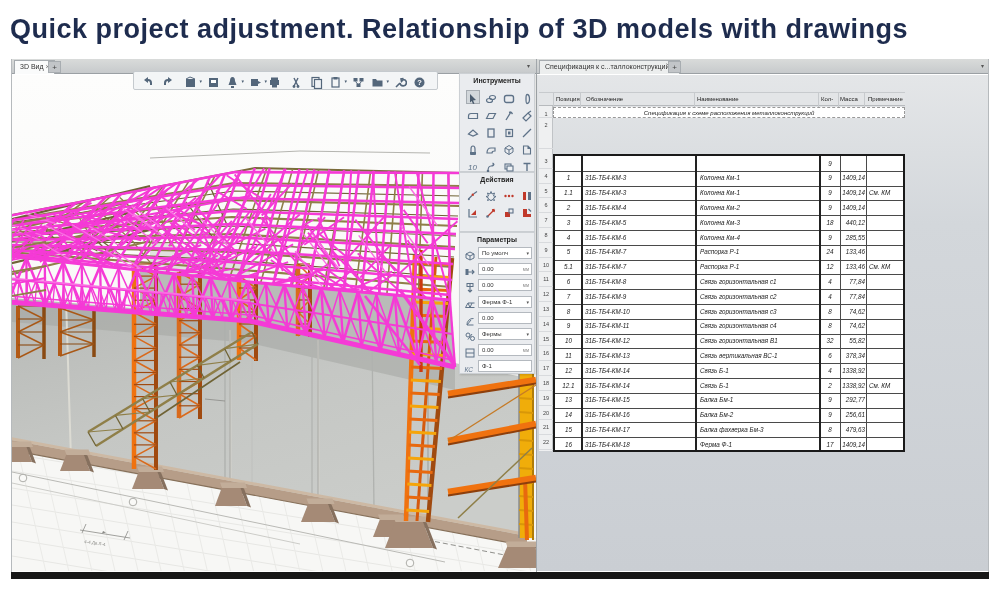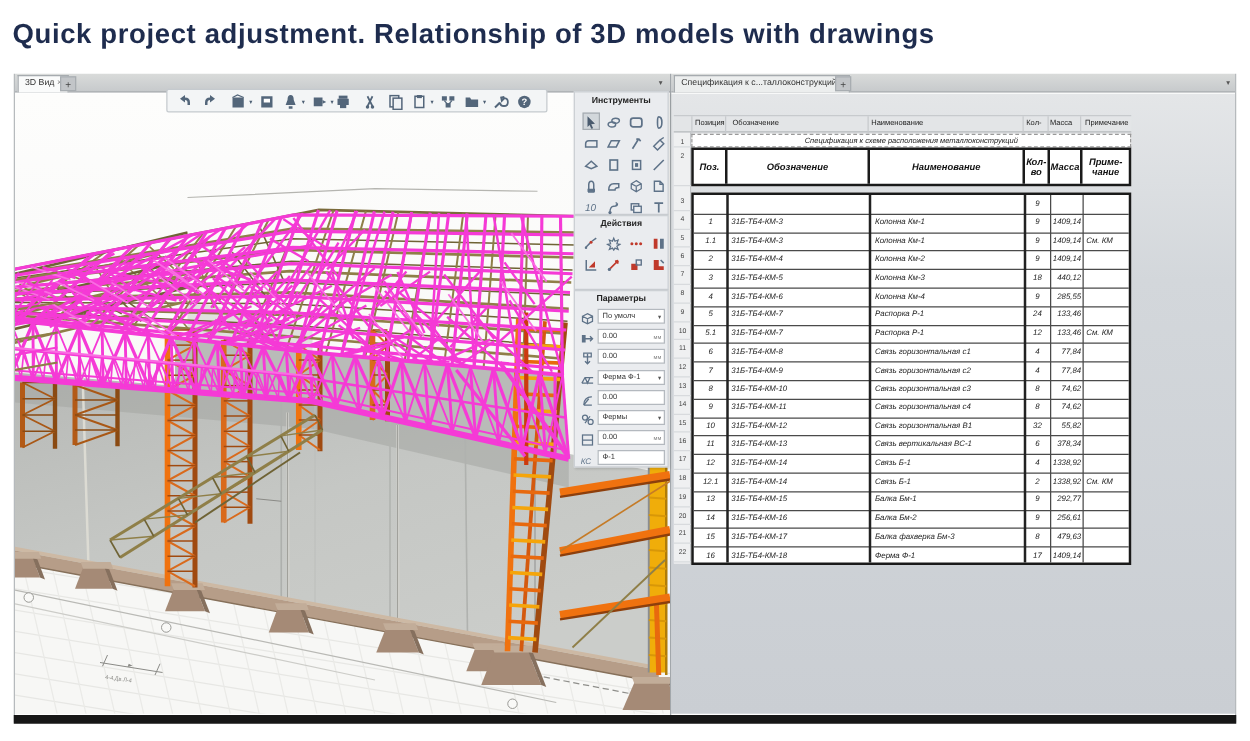--- a/index.html
+++ b/index.html
@@ -1,15 +1,15 @@
 <!DOCTYPE html>
 <html><head><meta charset="utf-8"><style>
 *{margin:0;padding:0;box-sizing:border-box}
 body{width:1000px;height:593px;background:#fff;font-family:"Liberation Sans",sans-serif;position:relative;overflow:hidden}
-.title{position:absolute;left:10px;top:14px;font-size:22px;font-weight:bold;color:#1e2c4e;letter-spacing:0.5px}
+.title{position:absolute;left:10px;top:14px;font-size:27px;font-weight:bold;color:#1e2c4e;letter-spacing:0.5px}
 .win{position:absolute;left:11px;top:59px;width:978px;height:519px;border-left:1px solid #b6babd;border-right:1px solid #b6babd}
 .blackbar{position:absolute;left:11px;top:572px;width:978px;height:7px;background:#171717}
 
 .tabs{position:absolute;top:59px;height:15px;background:linear-gradient(#d9dbda,#c7cacc);border-bottom:1px solid #9ba0a4;font-size:7px;color:#333}
 .tabsL{left:12px;width:524px}
 .tabsR{left:537px;width:451px}
 .tab{position:absolute;top:1px;height:14px;background:#fafbfb;border:1px solid #a6abaf;border-bottom:none;padding:2px 4px 0 5px;white-space:nowrap}
 .tabplus{position:absolute;top:2px;height:12px;width:13px;background:#c2c5c8;border:1px solid #a8adb1;text-align:center;font-size:8px;line-height:11px;color:#444}
 .tabdd{position:absolute;top:3px;font-size:6px;color:#555}
 
@@ -824,28 +824,20 @@
 <div class="rn" style="top:254.4px;height:14.8px">16</div>
 <div class="rn" style="top:269.2px;height:14.8px">17</div>
 <div class="rn" style="top:284.0px;height:14.8px">18</div>
 <div class="rn" style="top:298.8px;height:14.8px">19</div>
 <div class="rn" style="top:313.6px;height:14.8px">20</div>
 <div class="rn" style="top:328.4px;height:14.8px">21</div>
 <div class="rn" style="top:343.2px;height:14.8px">22</div>
   </div>
 <div class="sheet">
 <div class="mrow">Спецификация к схеме расположения металлоконструкций</div>
-<div class="bhdr">
-<div class="bc" style="left:0;width:27px">Поз.</div>
-<div class="bc" style="left:27px;width:114px">Обозначение</div>
-<div class="bc" style="left:141px;width:124px">Наименование</div>
-<div class="bc" style="left:265px;width:20px">Кол-<br>во</div>
-<div class="bc" style="left:285px;width:26px">Масса</div>
-<div class="bc" style="left:311px;width:37px;border-right:none">Приме-<br>чание</div>
-</div>
 <div class="dblock">
 <div class="trow" style="top:0.0px">
         <span class="c c0"></span>
         <span class="c c1"></span>
         <span class="c c2"></span>
         <span class="c c3">9</span>
         <span class="c c4"></span>
         <span class="c c5"></span>
       </div>
 <div class="trow" style="top:14.8px">

